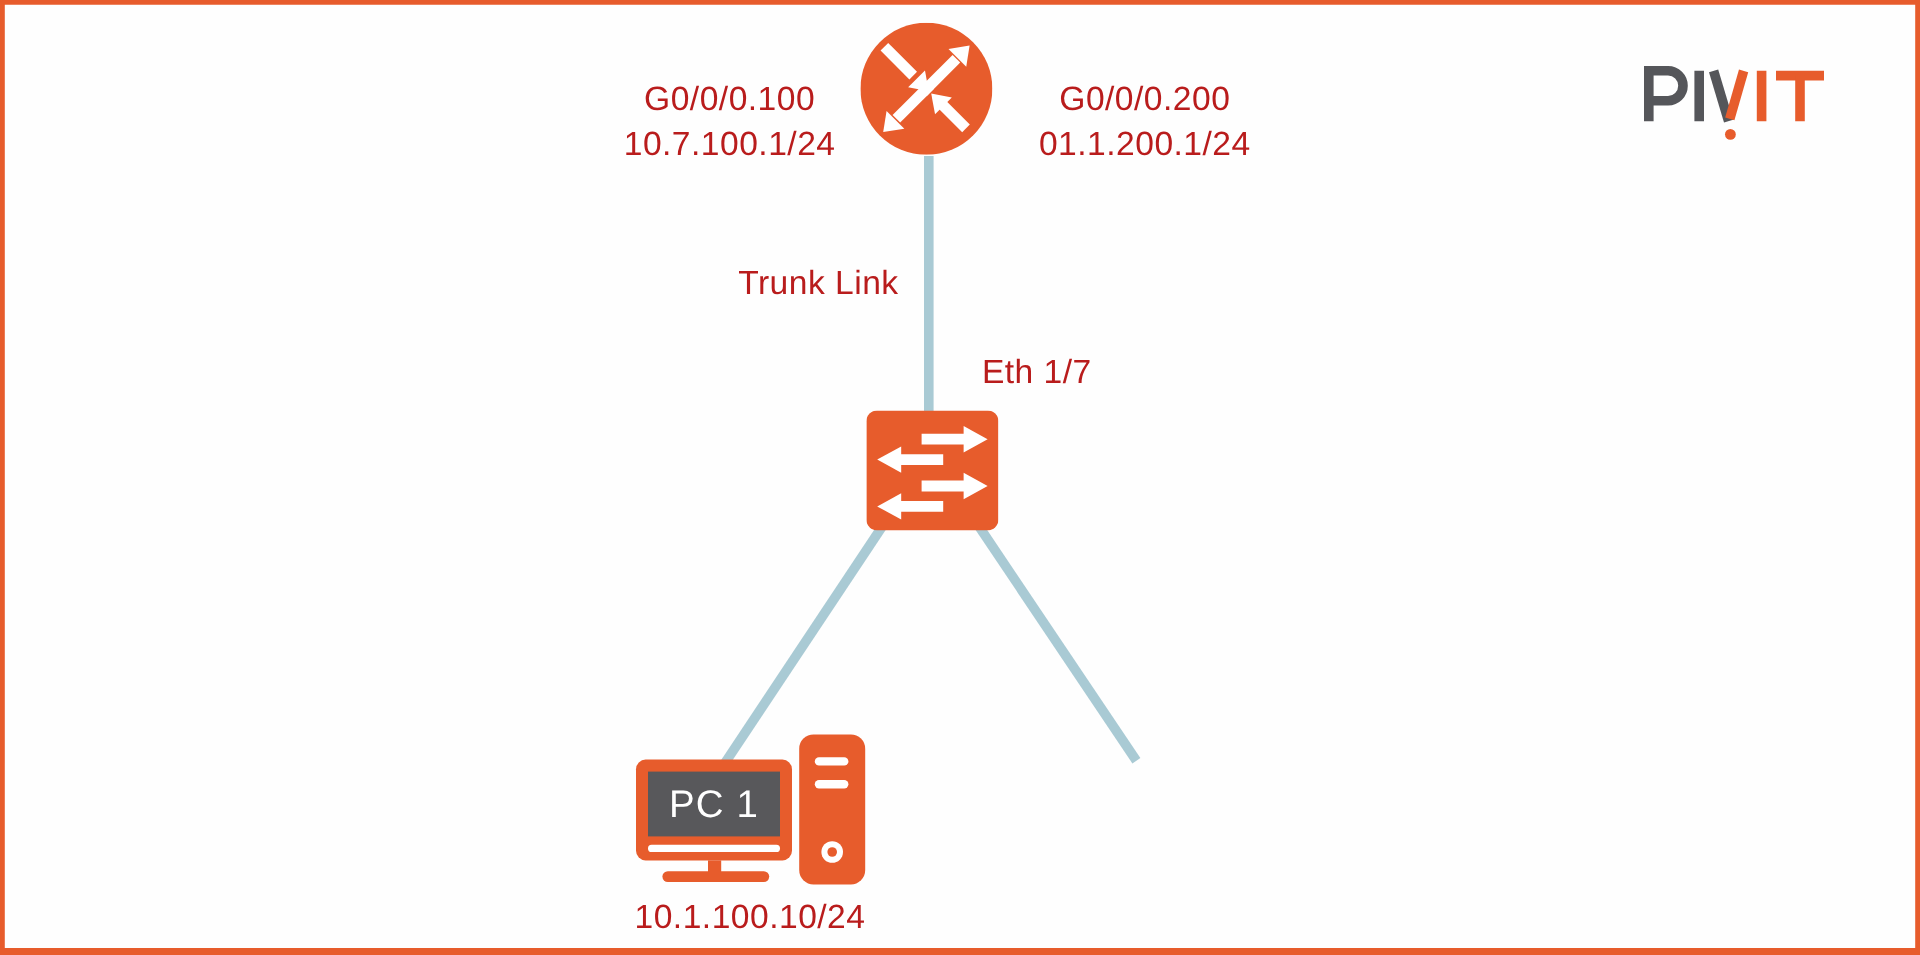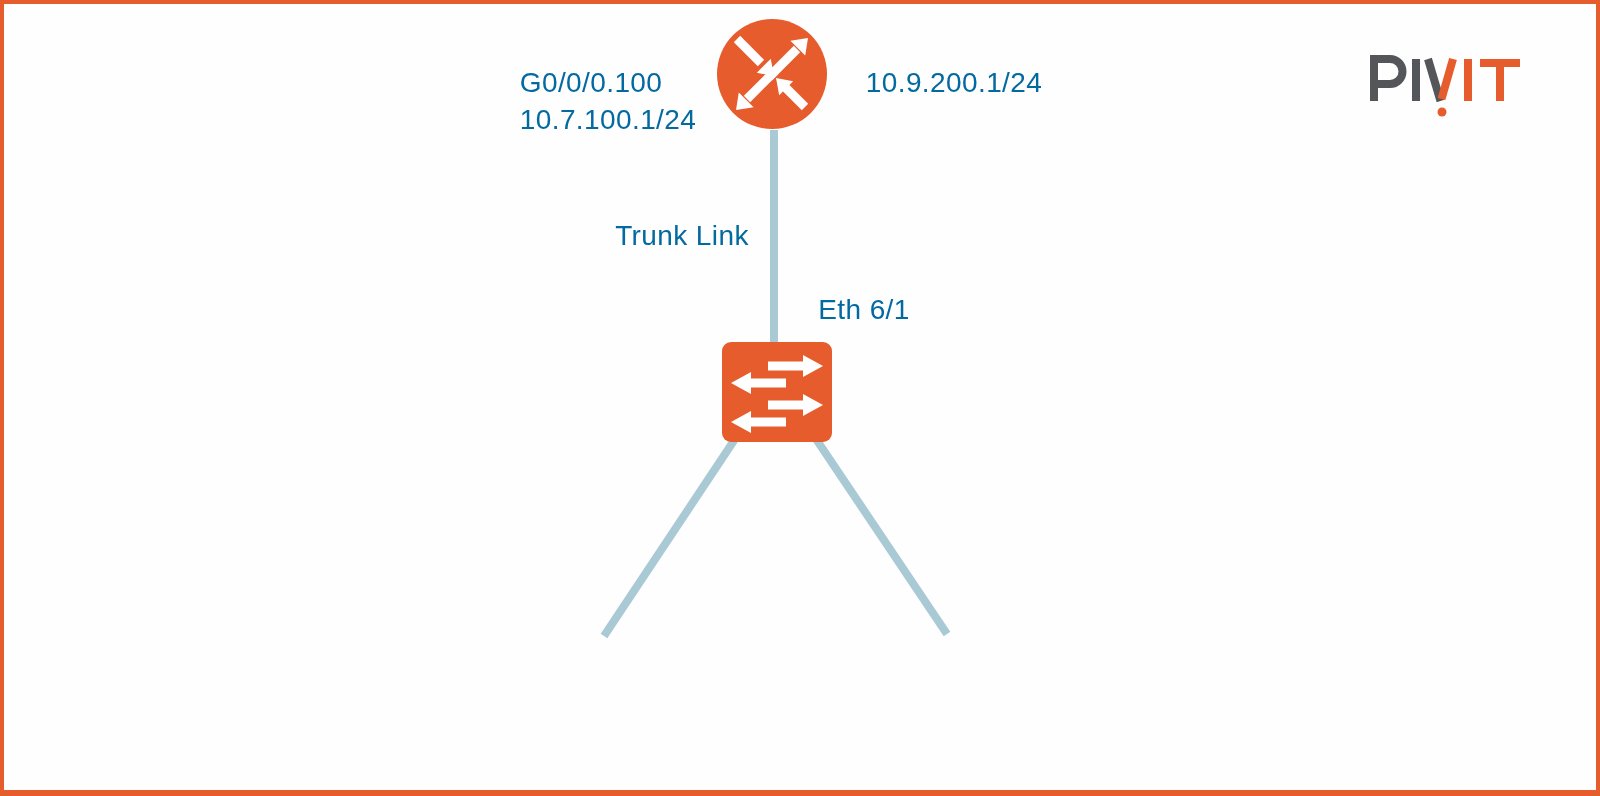--- a/index.html
+++ b/index.html
@@ -11,25 +11,26 @@
     border-bottom-width:6px;
     box-sizing:border-box;
     overflow:hidden;
     font-family:"Liberation Sans", sans-serif;
   }
   .links-svg{position:absolute;left:0;top:0;width:1592px;height:786px;}
   .node{position:absolute;}
   .lbl{
     position:absolute;
     transform:translateX(-50%);
+    text-align:center;
     font-size:28px;
     font-weight:500;
     line-height:37px;
     letter-spacing:0.4px;
-    color:#0369a1;
+    color:#b91c1c;
     white-space:nowrap;
   }
   .pc-name{
     fill:#ffffff;
     font-size:32px;
     font-weight:500;
     letter-spacing:1px;
     text-anchor:middle;
   }
 </style>
@@ -60,45 +61,62 @@
         <polygon points="19,91 21.8,73.4 36.6,88.2"></polygon>
       </g>
     </svg>
   </div>
 
   <div class="lbl" style="left:604px;top:60px;">
     <div>G0/0/0.100</div>
     <div>10.7.100.1/24</div>
   </div>
   <div class="lbl" style="left:950px;top:60px;">
-    <div>10.9.200.1/24</div>
+    <div>G0/0/0.200</div>
+    <div>01.1.200.1/24</div>
   </div>
 
   <div class="lbl" style="left:678px;top:213px;">Trunk Link</div>
-  <div class="lbl" style="left:860px;top:287px;">Eth 6/1</div>
+  <div class="lbl" style="left:860px;top:287px;">Eth 1/7</div>
 
   <div class="node" style="left:718px;top:338px;width:110px;height:100px;">
     <svg width="110" height="100" viewBox="0 0 110 100">
       <rect x="0" y="0" width="110" height="100" rx="9" fill="#e75c2c"></rect>
       <g stroke="#ffffff" stroke-width="9">
         <line x1="46" y1="24" x2="82" y2="24"></line>
         <line x1="28" y1="41" x2="64" y2="41"></line>
         <line x1="46" y1="63" x2="82" y2="63"></line>
         <line x1="28" y1="80" x2="64" y2="80"></line>
       </g>
       <g fill="#ffffff" stroke="none">
         <polygon points="101,24 81,13 81,35"></polygon>
         <polygon points="9,41 29,30 29,52"></polygon>
         <polygon points="101,63 81,52 81,74"></polygon>
         <polygon points="9,80 29,69 29,91"></polygon>
       </g>
     </svg>
   </div>
 
 
+  <div class="node" style="left:517px;top:600px;width:210px;height:140px;">
+    <svg width="210" height="140" viewBox="0 0 210 140">
+      <rect x="9" y="29" width="130" height="84" rx="8" fill="#e75c2c"></rect>
+      <rect x="19" y="39" width="110" height="54" fill="#58585b"></rect>
+      <rect x="19" y="100" width="110" height="6" rx="3" fill="#ffffff"></rect>
+      <rect x="69" y="113" width="11" height="11" fill="#e75c2c"></rect>
+      <rect x="31" y="122" width="89" height="9" rx="4.5" fill="#e75c2c"></rect>
+      <rect x="145" y="8" width="55" height="125" rx="12" fill="#e75c2c"></rect>
+      <rect x="158" y="27" width="28" height="7" rx="3.5" fill="#ffffff"></rect>
+      <rect x="158" y="46" width="28" height="7" rx="3.5" fill="#ffffff"></rect>
+      <circle cx="172.5" cy="106" r="9" fill="#ffffff"></circle>
+      <circle cx="172.5" cy="106" r="4" fill="#e75c2c"></circle>
+      <text class="pc-name" x="74" y="77">PC 1</text>
+    </svg>
+  </div>
+  <div class="lbl" style="left:621px;top:741px;">10.1.100.10/24</div>
 
 
   <div class="node" style="left:1360px;top:50px;width:170px;height:66px;">
     <svg width="170" height="66" viewBox="0 0 170 66" role="img" aria-label="PIVIT">
       <g fill="none" stroke="#55565a" stroke-width="8">
         <path d="M10 47 L10 5 L26 5 A12.5 12.5 0 0 1 26 30 L10 30"></path>
         <path d="M52 5 L52 47"></path>
         <path d="M64 5 L76.5 47"></path>
       </g>
       <g fill="none" stroke="#e75c2c" stroke-width="8">

